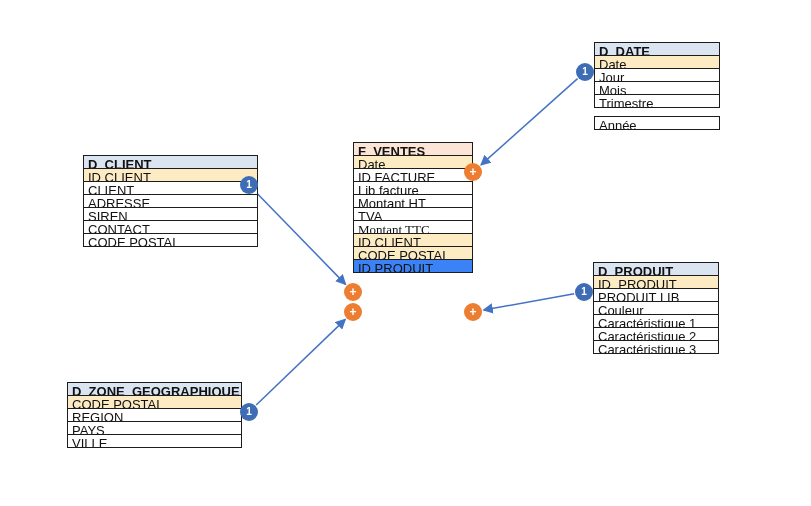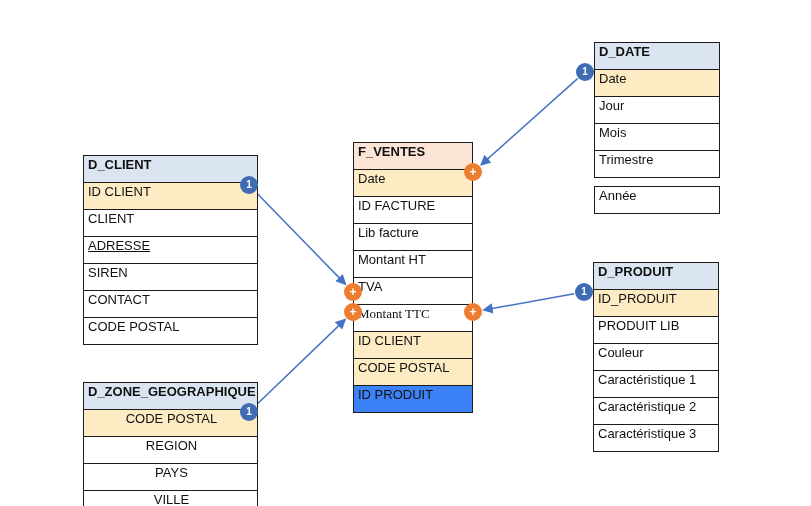--- a/index.html
+++ b/index.html
@@ -8,21 +8,21 @@
     width: 811px;
     height: 506px;
     background: #ffffff;
     font-family: "Liberation Sans", sans-serif;
     overflow: hidden;
   }
   #arrows { position: absolute; left: 0; top: 0; z-index: 1; }
   .tbl { position: absolute; z-index: 2; }
   .hdr, .row {
     box-sizing: border-box;
-    height: 28px;
+    height: 14px;
     border: 1px solid #1c1c1c;
     padding: 0 2px 0 4px;
     font-size: 13px;
     line-height: 18px;
     color: #111111;
     background: #ffffff;
     white-space: nowrap;
     overflow: hidden;
   }
   .hdr { font-weight: bold; }
@@ -96,21 +96,21 @@
     <div class="tbl" style="left: 593px; top: 262px; width: 126px;">
       <div class="hdr" style="background: rgb(219, 229, 241); border-color: rgb(28, 28, 28);">D_PRODUIT</div>
       <div class="row" style="border-color: rgb(28, 28, 28); background: rgb(252, 235, 195);">ID_PRODUIT</div>
       <div class="row" style="border-color: rgb(28, 28, 28);">PRODUIT LIB</div>
       <div class="row" style="border-color: rgb(28, 28, 28);">Couleur</div>
       <div class="row" style="border-color: rgb(28, 28, 28);">Caractéristique 1</div>
       <div class="row" style="border-color: rgb(28, 28, 28);">Caractéristique 2</div>
       <div class="row" style="border-color: rgb(28, 28, 28);">Caractéristique 3</div>
     </div>
     <div class="badge one" style="background: rgb(62, 109, 181); left: 575px; top: 283px;">1</div>
-    <div class="tbl" style="left: 83px; top: 382px; width: 175px; text-align: center;">
+    <div class="tbl" style="left: 67px; top: 382px; width: 175px;">
       <div class="hdr" style="background: rgb(219, 229, 241); border-color: rgb(28, 28, 28);">D_ZONE_GEOGRAPHIQUE</div>
       <div class="row" style="border-color: rgb(28, 28, 28); background: rgb(252, 235, 195);">CODE POSTAL</div>
       <div class="row" style="border-color: rgb(28, 28, 28);">REGION</div>
       <div class="row" style="border-color: rgb(28, 28, 28);">PAYS</div>
       <div class="row" style="border-color: rgb(28, 28, 28);">VILLE</div>
     </div>
     <div class="badge one" style="background: rgb(62, 109, 181); left: 240px; top: 403px;">1</div>
   </div>
 
 </body></html>

